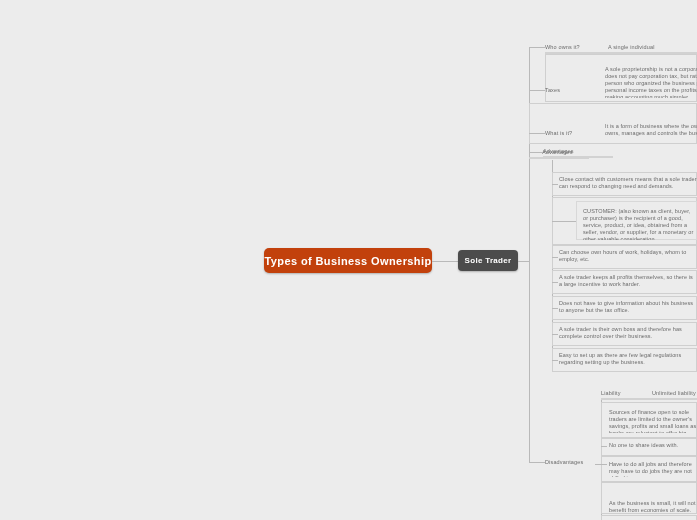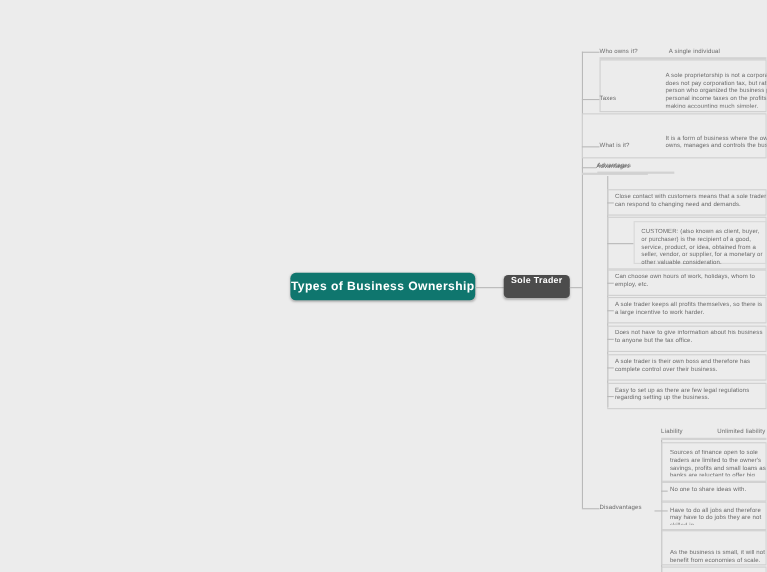--- a/index.html
+++ b/index.html
@@ -21,21 +21,21 @@
     width: 697px; height: 520px;
   }
 
   
   .root-node {
     position: absolute;
     left: 264px;
     top: 248px;
     width: 168px;
     height: 25px;
-    background: #0f766e;
+    background: #c2410c;
     border-radius: 5px;
     box-shadow: 0 1px 2px rgba(0,0,0,0.25);
     display: flex;
     align-items: center;
     justify-content: center;
   }
   .root-node .label {
     color: #ffffff;
     font-size: 11px;
     font-weight: bold;
@@ -47,20 +47,21 @@
   .branch-node {
     position: absolute;
     left: 458px;
     top: 250px;
     width: 60px;
     height: 21px;
     background: #4c4c4c;
     border-radius: 4px;
     box-shadow: 0 1px 2px rgba(0,0,0,0.25);
     display: flex;
+    align-items: center;
     justify-content: center;
   }
   .branch-node .label {
     color: #ffffff;
     font-size: 8px;
     font-weight: bold;
     letter-spacing: 0.3px;
     white-space: nowrap;
   }
 

